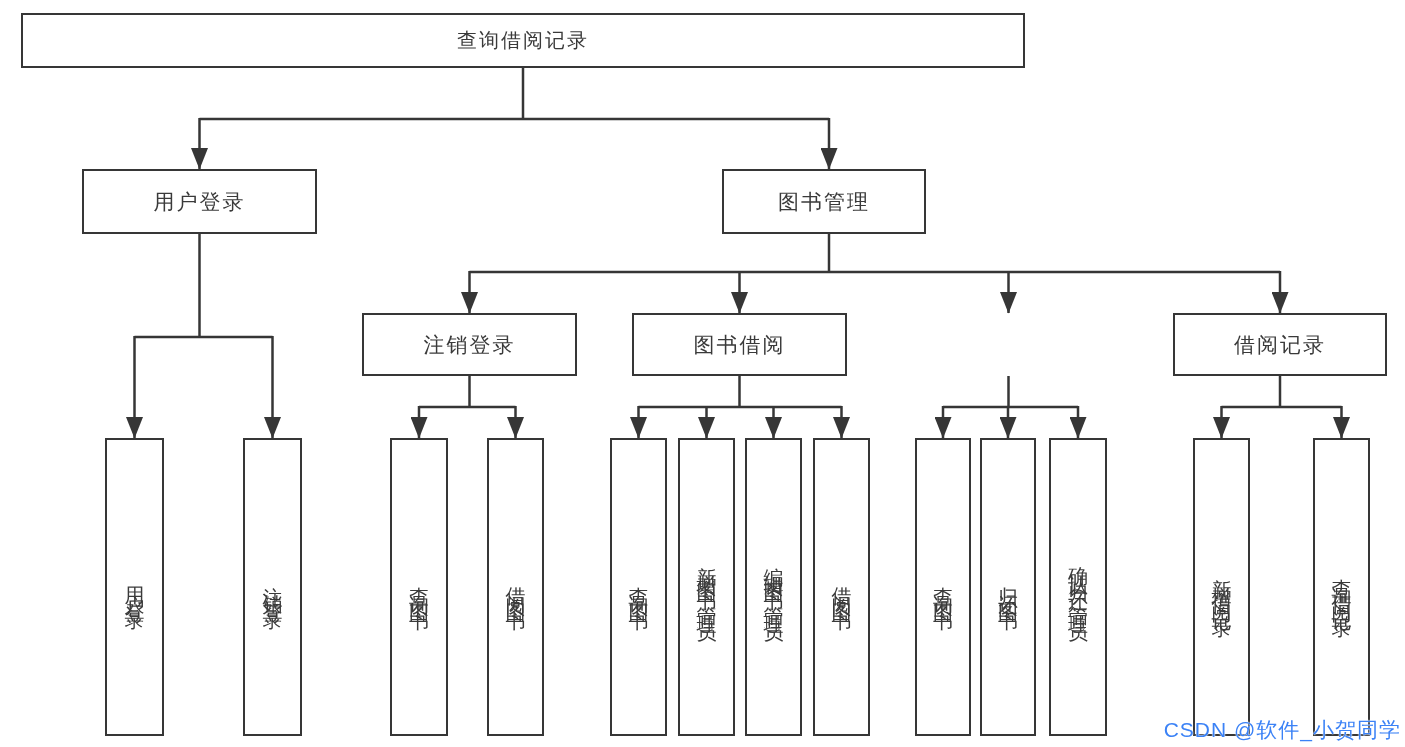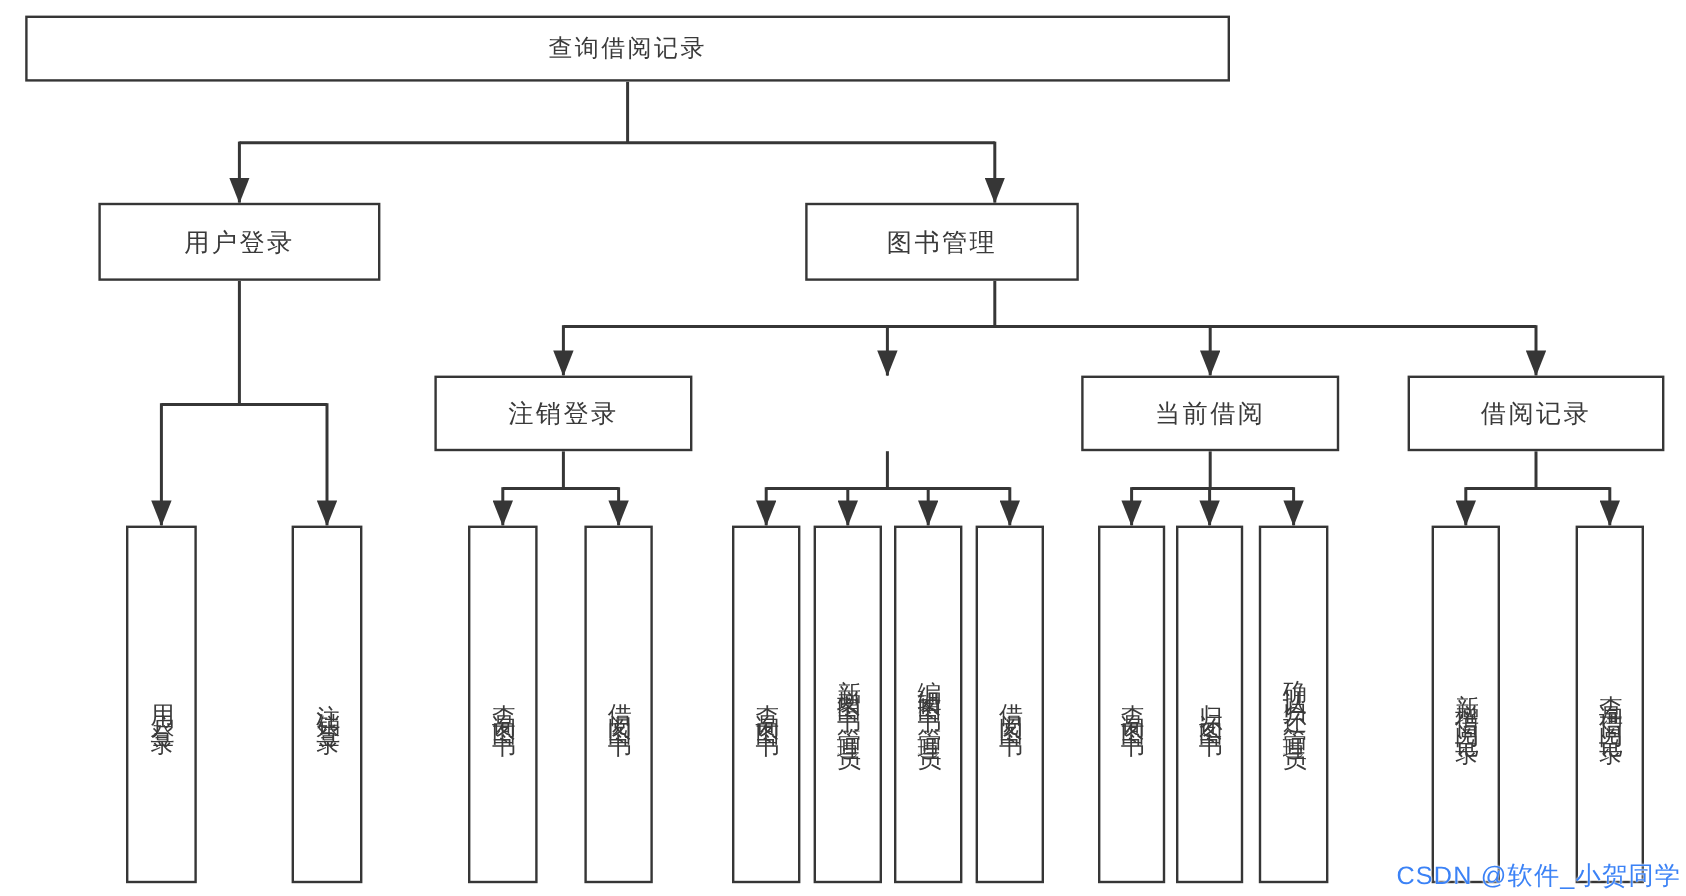--- a/index.html
+++ b/index.html
@@ -105,29 +105,29 @@
     </g>
   </svg>
 
   <div class="node root" style="left:21px; top:13px; width:1004px; height:55px">
     <span class="hlabel">查询借阅记录</span>
   </div>
 
   <div class="node" style="left:82px; top:169px; width:235px; height:65px">
     <span class="hlabel">用户登录</span>
   </div>
-  <div class="node" style="left:671px; top:169px; width:228px; height:65px">
+  <div class="node" style="left:722px; top:169px; width:204px; height:65px">
     <span class="hlabel">图书管理</span>
   </div>
 
   <div class="node" style="left:362px; top:313px; width:215px; height:63px">
     <span class="hlabel">注销登录</span>
   </div>
-  <div class="node" style="left:901px; top:313px; width:215px; height:63px">
-    <span class="hlabel">当前借阅</span>
+  <div class="node" style="left:632px; top:313px; width:215px; height:63px">
+    <span class="hlabel">图书借阅</span>
   </div>
   <div class="node" style="left:1173px; top:313px; width:214px; height:63px">
     <span class="hlabel">借阅记录</span>
   </div>
 
   <div class="node leaf" style="left:105px; top:438px; width:59px; height:298px">
     <span class="vlabel">用户登录</span>
   </div>
   <div class="node leaf" style="left:243px; top:438px; width:59px; height:298px">
     <span class="vlabel">注销登录</span>

